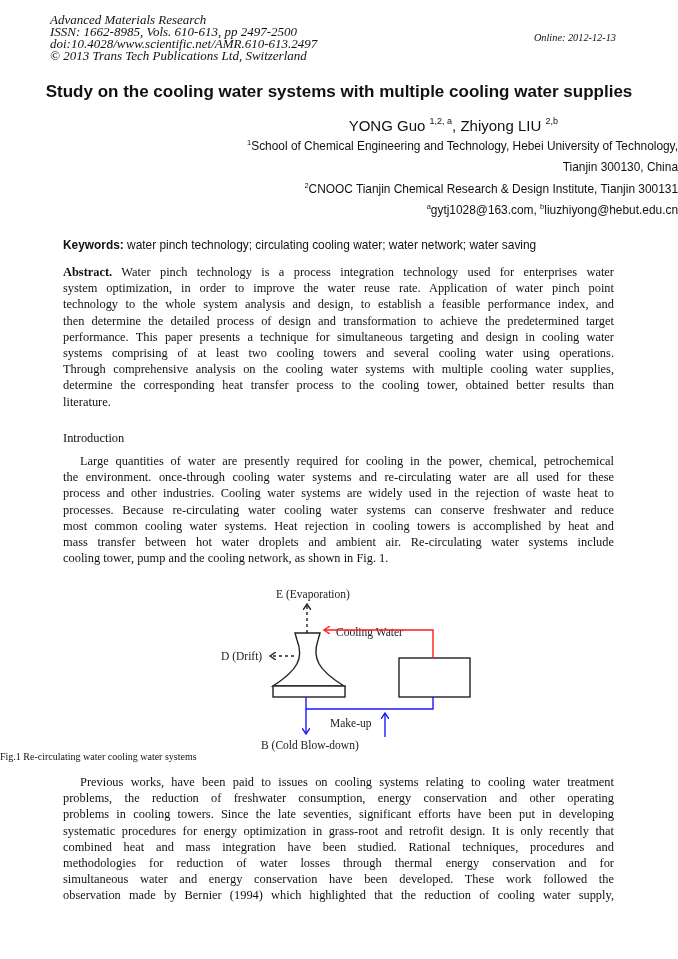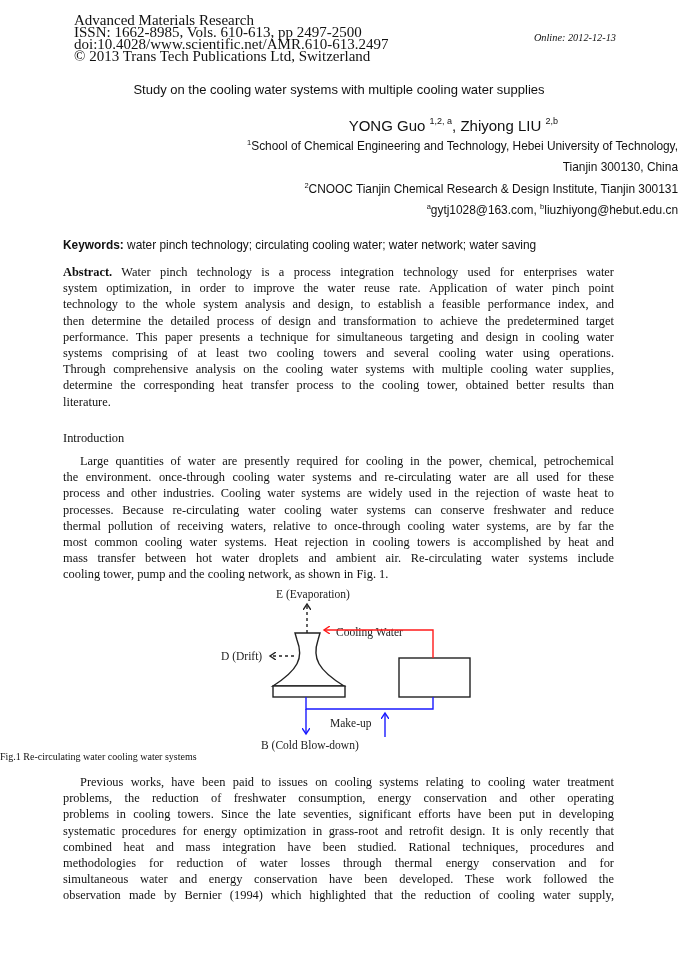--- a/index.html
+++ b/index.html
@@ -1,25 +1,25 @@
 <!DOCTYPE html>
 <html><head>
 <meta charset="utf-8">
 <style>
   html, body { margin: 0; padding: 0; background: #ffffff; }
   body { width: 678px; height: 959px; position: relative; overflow: hidden; color: #111; }
   .serif { font-family: "Liberation Serif", "DejaVu Serif", serif; }
   .sans { font-family: "Liberation Sans", "DejaVu Sans", sans-serif; }
   .abs { position: absolute; }
 
-  #header-left { left: 74px; top: 14px; font-size: 15px; line-height: 12px; }
+  #header-left { left: 50px; top: 14px; font-size: 13px; line-height: 12px; font-style: italic; }
   #header-left div { white-space: nowrap; }
   #header-right { right: 62px; top: 14px; font-size: 10.3px; line-height: 12px; font-style: italic; margin-top: 18px; }
 
-  #title { left: 0; width: 678px; top: 82px; text-align: center; font-weight: normal; font-size: 13px; }
+  #title { left: 0; width: 678px; top: 82px; text-align: center; font-weight: bold; font-size: 17px; }
   #authors { left: 0; width: 558px; top: 116px; text-align: right; font-size: 15px; }
   #authors sup { font-size: 9px; vertical-align: 7px; }
   .affil { left: 0; width: 678px; text-align: right; font-size: 11.9px; }
   .affil sup { font-size: 7.5px; vertical-align: 5px; }
 
   #keywords { left: 63px; top: 238px; font-size: 11.9px; white-space: nowrap; }
   #keywords b { font-weight: bold; }
 
   .para { left: 63px; width: 551px; font-size: 12.4px; line-height: 16.2px; text-align: justify; }
   .para .line { display: block; text-align: justify; text-align-last: justify; white-space: nowrap; height: 16.2px; }
@@ -80,21 +80,20 @@
   <span class="line last">literature.</span>
 </div>
 
 <div id="intro-heading" class="abs serif">Introduction</div>
 
 <div id="intro-para" class="abs serif para">
   <span class="line indent">Large quantities of water are presently required for cooling in the power, chemical, petrochemical</span>
   <span class="line">the environment.  once-through cooling water systems and re-circulating water are all used for these</span>
   <span class="line">process and other industries. Cooling water systems are widely used in the rejection of waste heat to</span>
   <span class="line">processes. Because re-circulating water cooling water systems can conserve freshwater and reduce</span>
-  <span class="line">thermal pollution of receiving waters, relative to once-through cooling water systems, are by far the</span>
   <span class="line">most common cooling water systems. Heat rejection in cooling towers is accomplished by heat and</span>
   <span class="line">mass transfer between hot water droplets and ambient air. Re-circulating water systems include</span>
   <span class="line last">cooling tower, pump and the cooling network, as shown in Fig. 1.</span>
 </div>
 
 <svg id="figure" class="abs" viewBox="200 585 290 170">
   <defs>
     <marker id="arrow-black" markerWidth="8" markerHeight="8" refX="6" refY="4" orient="auto" markerUnits="userSpaceOnUse">
       <path d="M0,0 L6,4 L0,8" fill="none" stroke="#222" stroke-width="1.4"></path>
     </marker>

